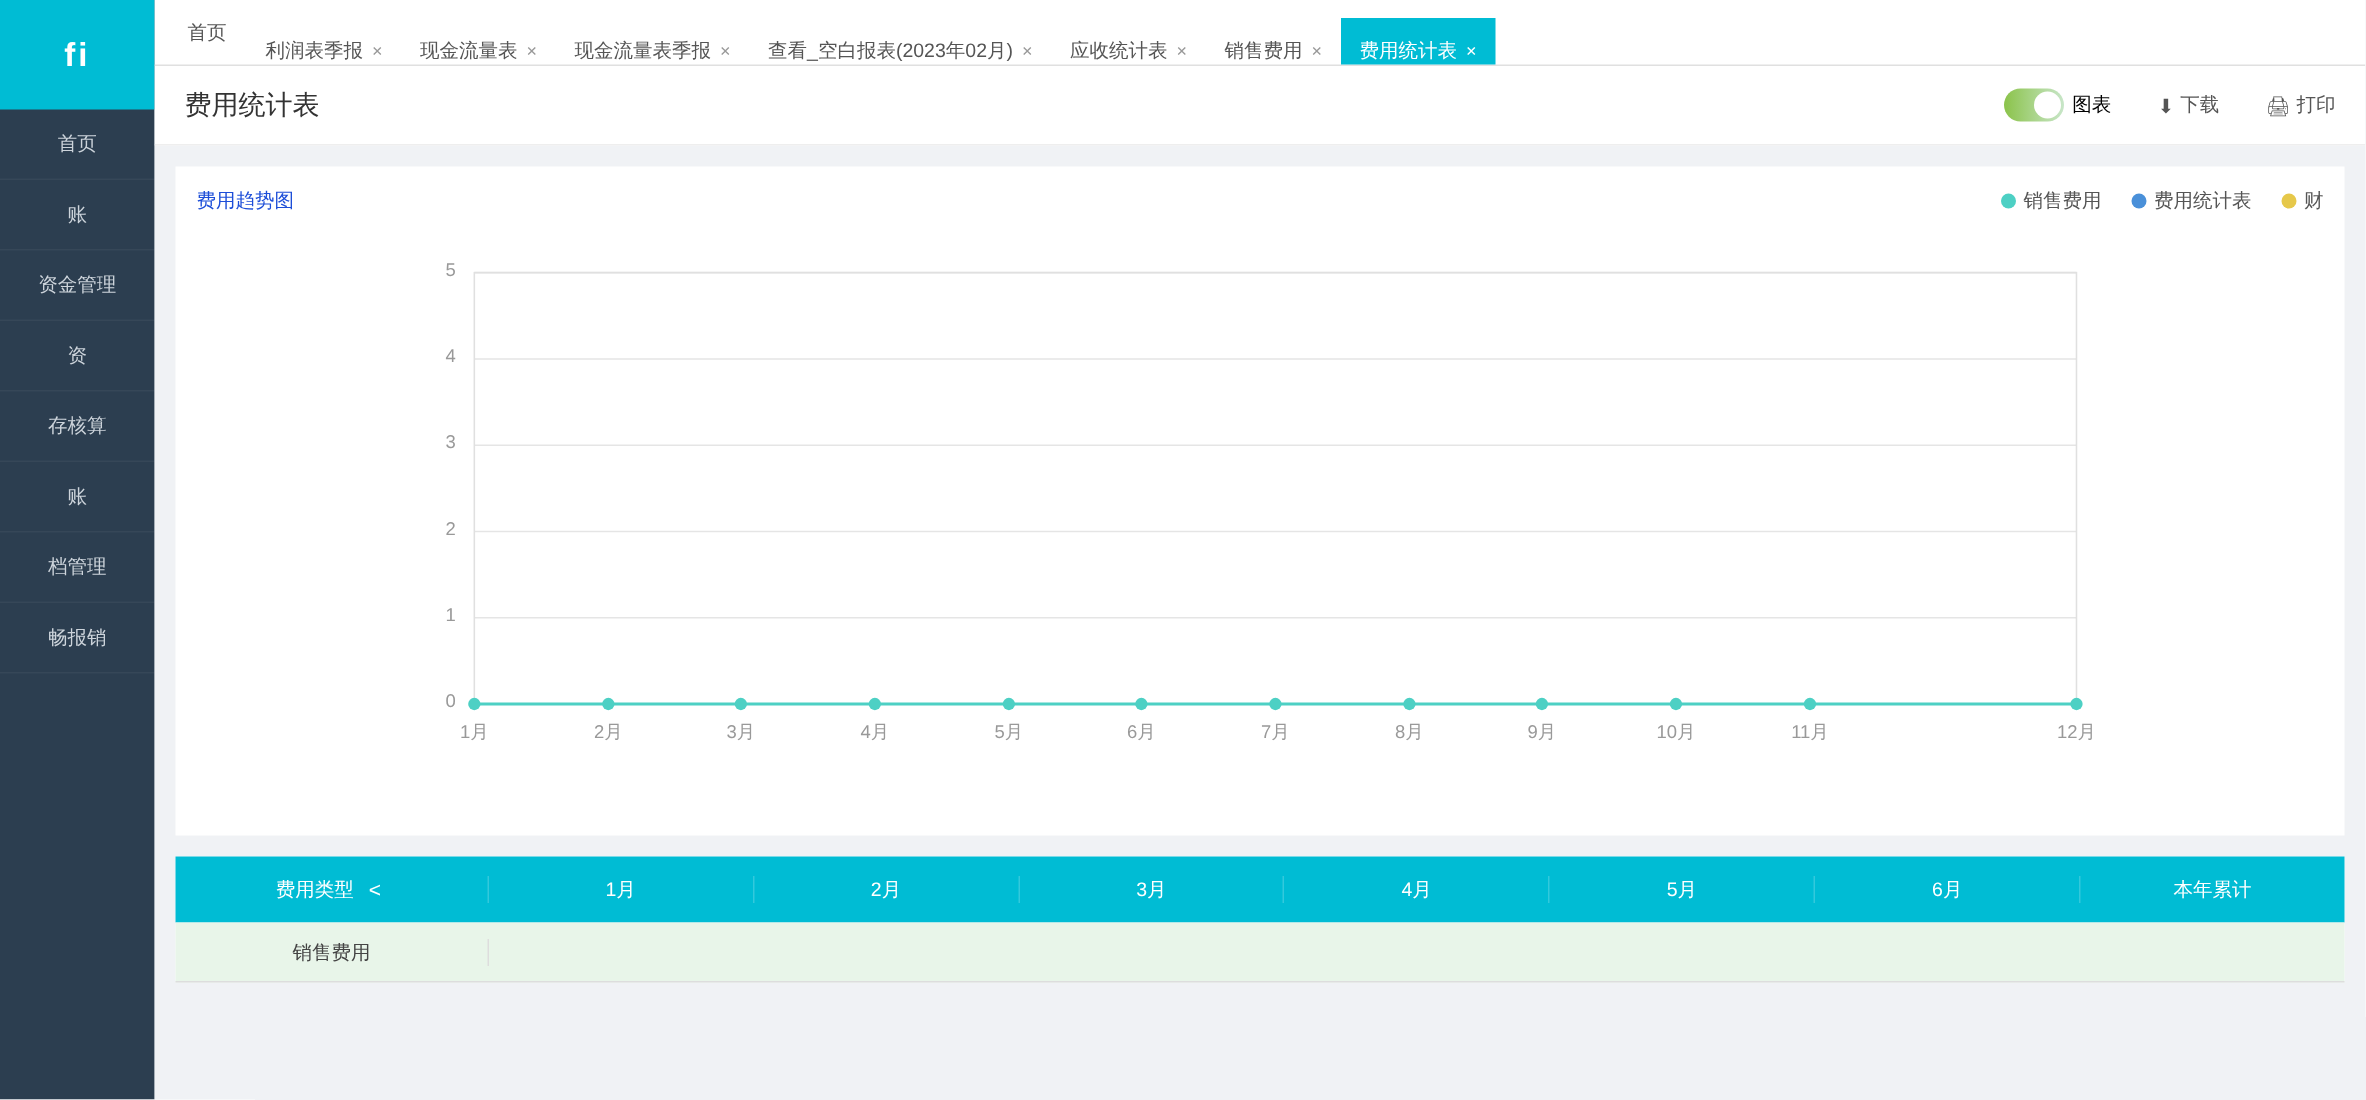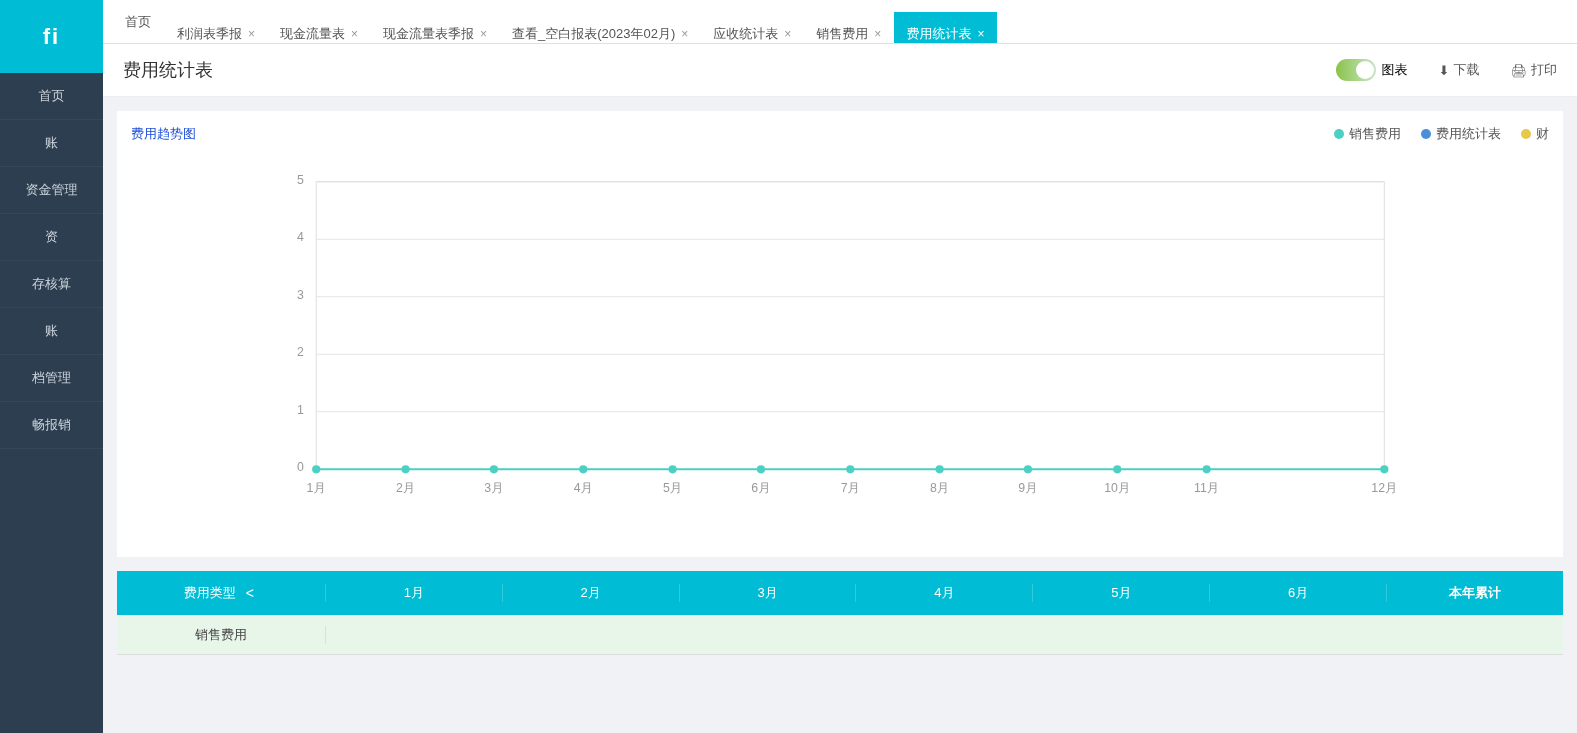--- a/index.html
+++ b/index.html
@@ -210,21 +210,21 @@
       padding: 0 8px;
       border-right: 1px solid rgba(255,255,255,0.2);
     }
     .th-cell:first-child {
       flex: 1.2;
       display: flex;
       align-items: center;
       justify-content: center;
       gap: 6px;
     }
-    .th-cell:last-child { border-right: none; font-weight: bold; }
+    .th-cell:last-child { border-right: none; }
     .nav-btn {
       background: none;
       border: none;
       color: white;
       cursor: pointer;
       font-size: 14px;
       padding: 0 4px;
     }
     .table-data-row {
       display: flex;

